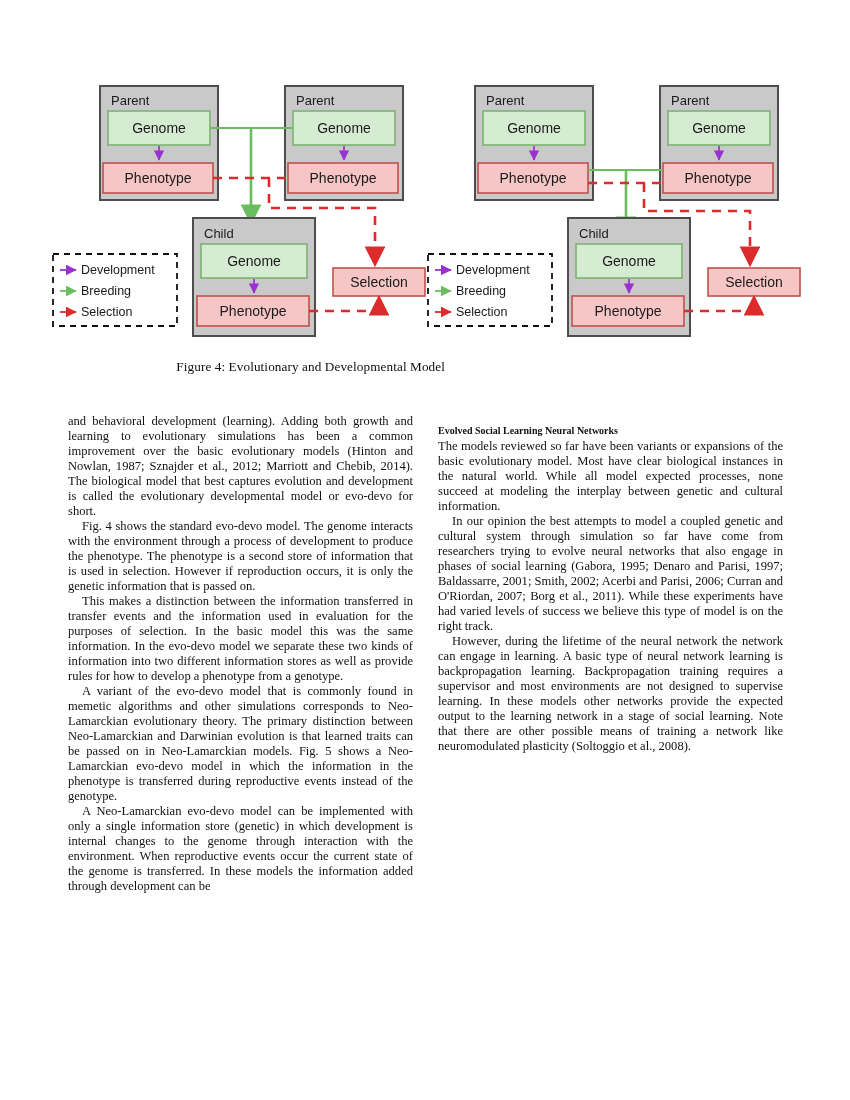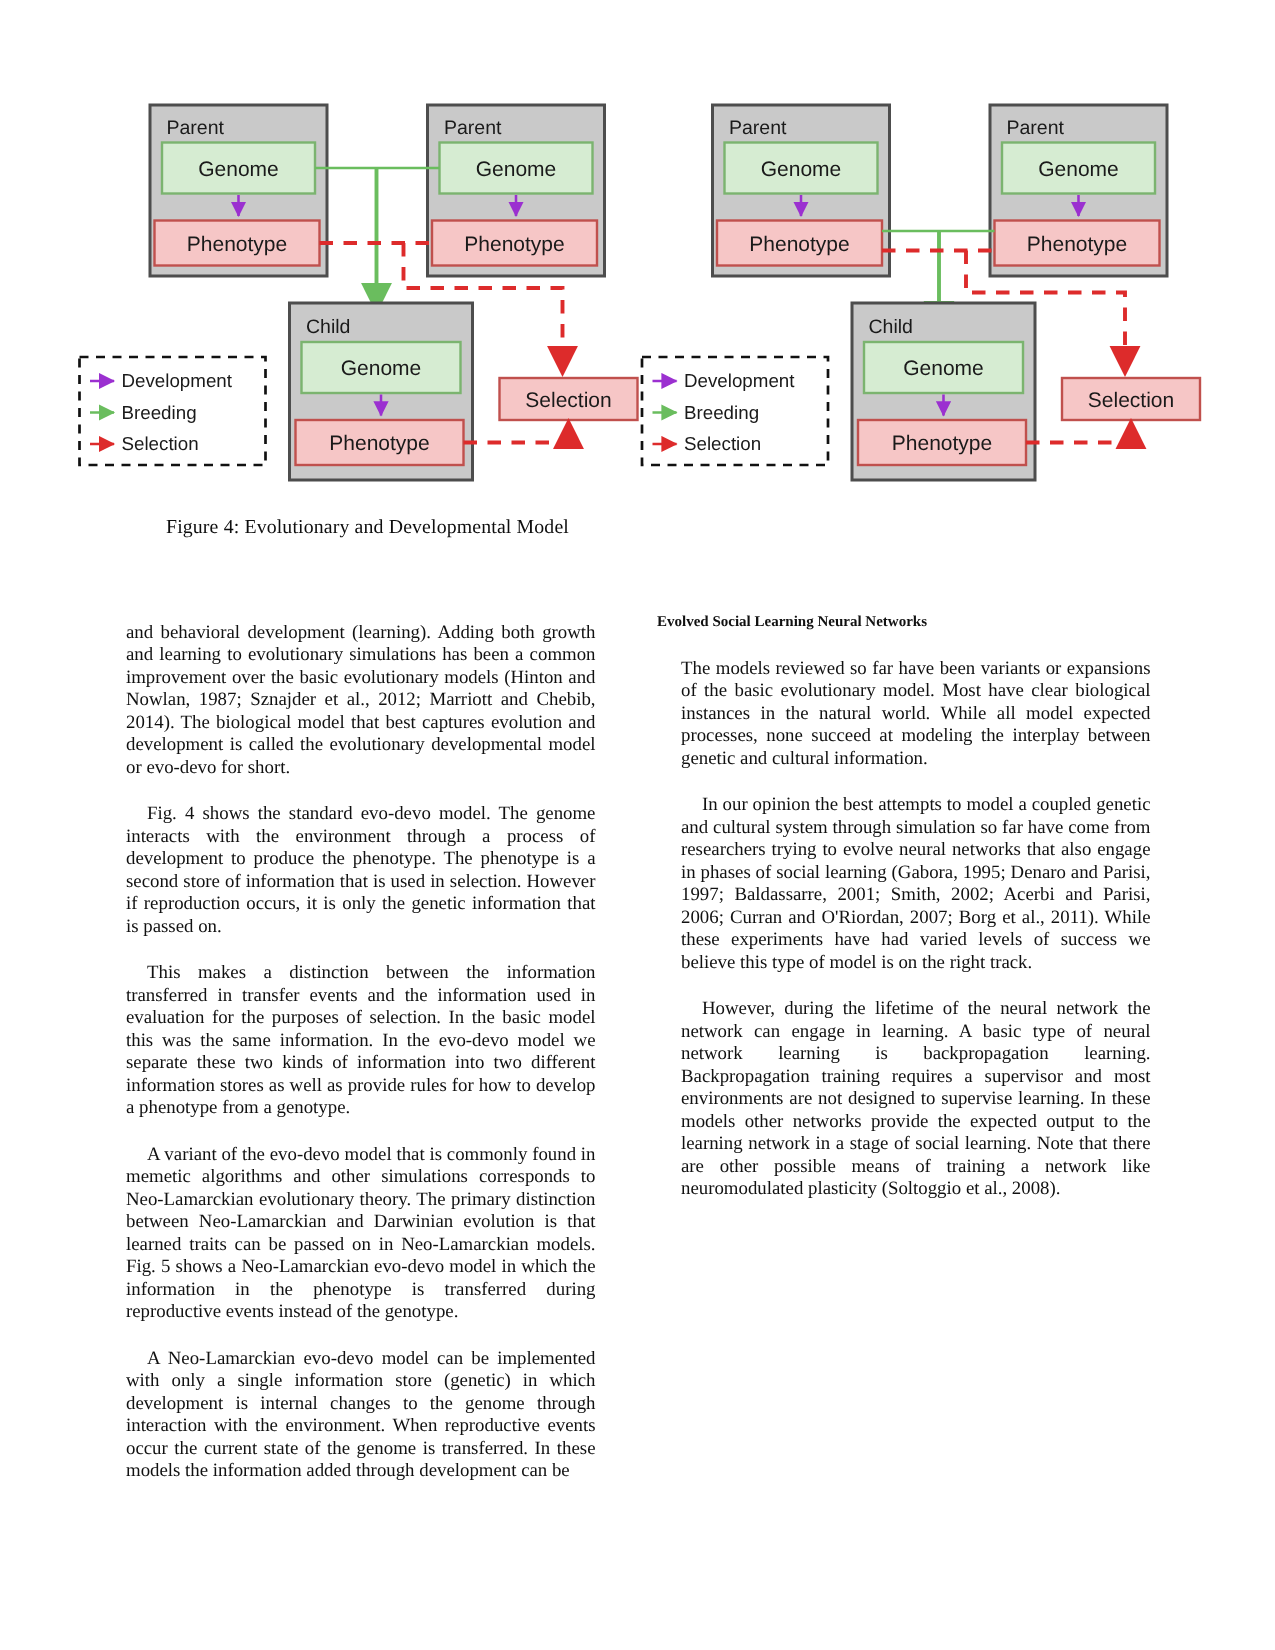--- a/index.html
+++ b/index.html
@@ -6,42 +6,42 @@
   body{
     width:850px;height:1100px;
     background:#ffffff;
     font-family:"Liberation Serif", serif;
     color:#101010;
     position:relative;
     overflow:hidden;
   }
   .page{
     position:absolute;
-    left:0;top:0;width:850px;height:788px;
+    left:0;top:16px;width:850px;height:788px;
   }
 
   
   .figures{
     position:absolute;
     left:0; top:62px; width:850px; height:310px;
   }
   .fig{
     position:absolute;
     top:0;
     width:400px;
   }
   .fig.left{left:45px;}
   .fig.right{left:420px;}
   .figcanvas{
     width:400px;height:275px;
     display:block;
   }
   .figcaption{
     margin-top:6px;
-    text-align:center;
+    text-align:right;
     font-size:13.2px;
     font-family:"Liberation Serif", serif;
     color:#0e0e0e;
     letter-spacing:.1px;
   }
 
   
   .columns{
     position:absolute;
     left:0; top:398px;
@@ -55,21 +55,21 @@
     line-height:15.0px;
     text-align:justify;
     text-justify:inter-word;
     hyphens:none;
     color:#111111;
   }
   .col.left{left:68px;}
   .col.right{left:438px;}
 
   .col p{
-    margin:16px;
+    margin:0;
     text-indent:14px;
   }
   .col p.noindent{text-indent:0;}
   .col h3{
     margin:9px 0 1px 0;
     font-size:10px;
     line-height:15px;
     font-weight:bold;
     font-family:"Liberation Serif", serif;
     text-align:left;

